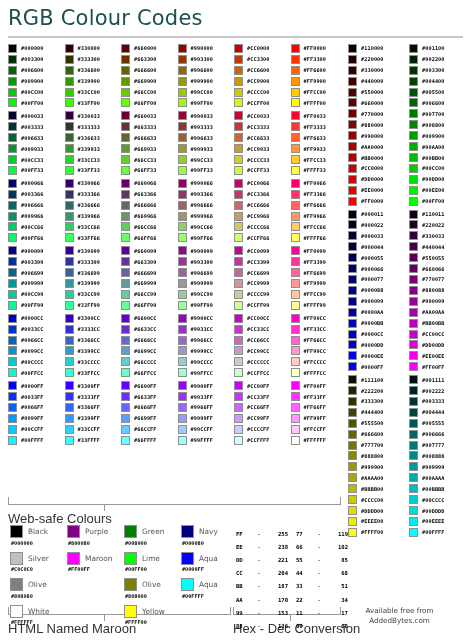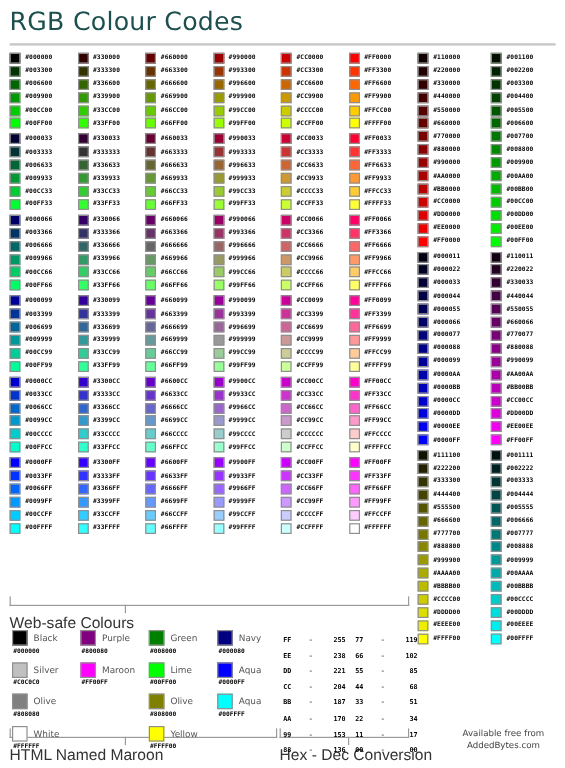--- a/index.html
+++ b/index.html
@@ -60,21 +60,21 @@
   .hd-col{width:60px;}
   .hd-row{height:13.2px;display:flex;align-items:center;
     font-size:5.6px;font-weight:bold;color:#000;
     font-family:"DejaVu Sans Mono","Liberation Mono",monospace;}
   .hd-h{width:16px;}
   .hd-d{width:14px;text-align:center;color:#666;}
   .hd-v{width:22px;text-align:right;}
 
   
   #credit{
-    position:absolute;left:372px;top:606px;width:95px;text-align:center;
+    position:absolute;left:352px;top:606px;width:95px;text-align:center;
     font-size:7.2px;color:#444;line-height:1.35;
   }
   .credit-l{display:block;}
 </style>
 </head>
 <body>
 
 <div id="title">RGB Colour Codes</div>
 <div id="title-rule"></div>
 

